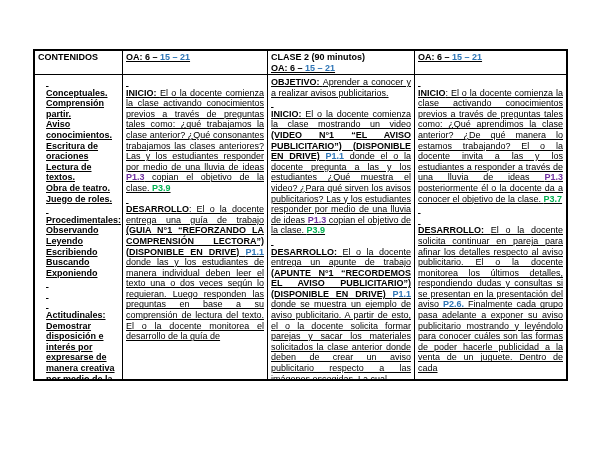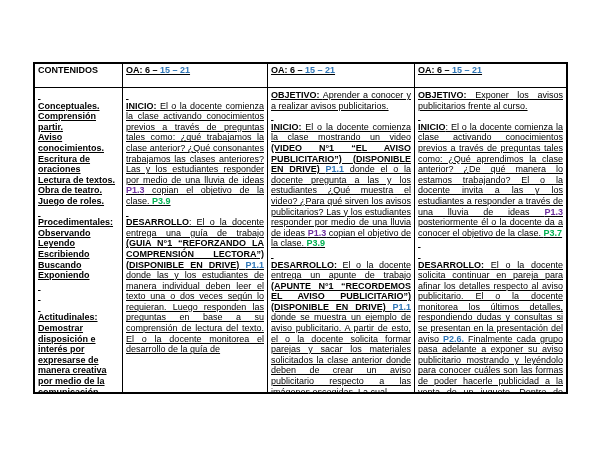--- a/index.html
+++ b/index.html
@@ -14,21 +14,21 @@
   }
   .page {
     position: relative;
     width: 600px;
     height: 463px;
     background: #ffffff;
   }
   .doc-table {
     position: absolute;
     left: 33px;
-    top: 62px;
+    top: 49px;
     width: 535px;
     border: 2px solid #000;
     box-sizing: border-box;
     display: grid;
     grid-template-columns: 88px 145px 147px 151px;
     grid-template-rows: 24px 304px;
   }
   .cell {
     box-sizing: border-box;
     border-right: 1px solid #000;
@@ -38,21 +38,21 @@
     line-height: 10.6px;
   }
   .cell.last { border-right: none; }
   .hcell {
     border-bottom: 1px solid #000;
     font-weight: bold;
   }
   .hcell .title { white-space: nowrap; }
   .bodycell { padding-top: 2px; }
   .justify { text-align: justify; }
-  .boldcol { font-weight: bold; }
+  .boldcol { font-weight: bold; margin-left: 8px; }
   .para { min-height: 10.6px; text-decoration: underline; }
   .seg-n { font-weight: normal; }
   .seg-b { font-weight: bold; }
   .seg-blue  { font-weight: bold; color: #2E75B6; }
   .seg-purple{ font-weight: bold; color: #7030A0; }
   .seg-green { font-weight: bold; color: #00B050; }
 </style>
 </head>
 <body>
 
@@ -61,20 +61,21 @@
 
     <div class="cell hcell">
       <div class="title">CONTENIDOS</div>
     </div>
     <div class="cell hcell">
       <div>
           <div class="para"><span class="seg-b">OA: 6 – </span><span class="seg-blue">15 – 21</span></div>
         </div>
     </div>
     <div class="cell hcell">
+      <div class="title">CLASE 2 (90 minutos)</div>
       <div>
           <div class="para"><span class="seg-b">OA: 6 – </span><span class="seg-blue">15 – 21</span></div>
         </div>
     </div>
     <div class="cell hcell last">
       <div>
           <div class="para"><span class="seg-b">OA: 6 – </span><span class="seg-blue">15 – 21</span></div>
         </div>
     </div>
 
@@ -107,21 +108,20 @@
         <div class="para"><span class="seg-b">DESARROLLO</span><span class="seg-n">: El o la docente entrega una guía de trabajo </span><span class="seg-b">(GUIA N°1 “REFORZANDO LA COMPRENSIÓN LECTORA”) (DISPONIBLE EN DRIVE) </span><span class="seg-blue">P1.1</span><span class="seg-n"> donde las y los estudiantes de manera individual deben leer el texto una o dos veces según lo requieran. Luego responden las preguntas en base a su comprensión de lectura del texto. El o la docente monitorea el desarrollo de la guía de</span></div>
       </div>
     <div class="cell bodycell justify">
         <div class="para"><span class="seg-b">OBJETIVO: </span><span class="seg-n">Aprender a conocer y a realizar avisos publicitarios.</span></div>
         <div class="para">&nbsp;</div>
         <div class="para"><span class="seg-b">INICIO: </span><span class="seg-n">El o la docente comienza la clase mostrando un video </span><span class="seg-b">(VIDEO N°1 “EL AVISO PUBLICITARIO”) (DISPONIBLE EN DRIVE) </span><span class="seg-blue">P1.1</span><span class="seg-n"> donde el o la docente pregunta a las y los estudiantes ¿Qué muestra el video? ¿Para qué sirven los avisos publicitarios? Las y los estudiantes responder por medio de una lluvia de ideas </span><span class="seg-purple">P1.3</span><span class="seg-n"> copian el objetivo de la clase. </span><span class="seg-green">P3.9</span></div>
         <div class="para">&nbsp;</div>
         <div class="para"><span class="seg-b">DESARROLLO: </span><span class="seg-n">El o la docente entrega un apunte de trabajo </span><span class="seg-b">(APUNTE N°1 “RECORDEMOS EL AVISO PUBLICITARIO”) (DISPONIBLE EN DRIVE) </span><span class="seg-blue">P1.1</span><span class="seg-n"> donde se muestra un ejemplo de aviso publicitario. A partir de esto, el o la docente solicita formar parejas y sacar los materiales solicitados la clase anterior donde deben de crear un aviso publicitario respecto a las imágenes escogidas. La cual</span></div>
       </div>
     <div class="cell bodycell justify last">
-        <div class="para"><span class="seg-b">OBJETIVO: </span><span class="seg-n">Exponer los avisos publicitarios frente al curso.</span></div>
         <div class="para">&nbsp;</div>
         <div class="para"><span class="seg-b">INICIO</span><span class="seg-n">: El o la docente comienza la clase activando conocimientos previos a través de preguntas tales como: ¿Qué aprendimos la clase anterior? ¿De qué manera lo estamos trabajando? El o la docente invita a las y los estudiantes a responder a través de una lluvia de ideas </span><span class="seg-purple">P1.3</span><span class="seg-n"> posteriormente él o la docente da a conocer el objetivo de la clase. </span><span class="seg-green">P3.7</span></div>
         <div class="para">&nbsp;</div>
         <div class="para">&nbsp;</div>
         <div class="para"><span class="seg-b">DESARROLLO: </span><span class="seg-n">El o la docente solicita continuar en pareja para afinar los detalles respecto al aviso publicitario. El o la docente monitorea los últimos detalles, respondiendo dudas y consultas si se presentan en la presentación del aviso </span><span class="seg-blue">P2.6.</span><span class="seg-n"> Finalmente cada grupo pasa adelante a exponer su aviso publicitario mostrando y leyéndolo para conocer cuáles son las formas de poder hacerle publicidad a la venta de un juguete. Dentro de cada</span></div>
       </div>
 
   </div>
 </div>
 

